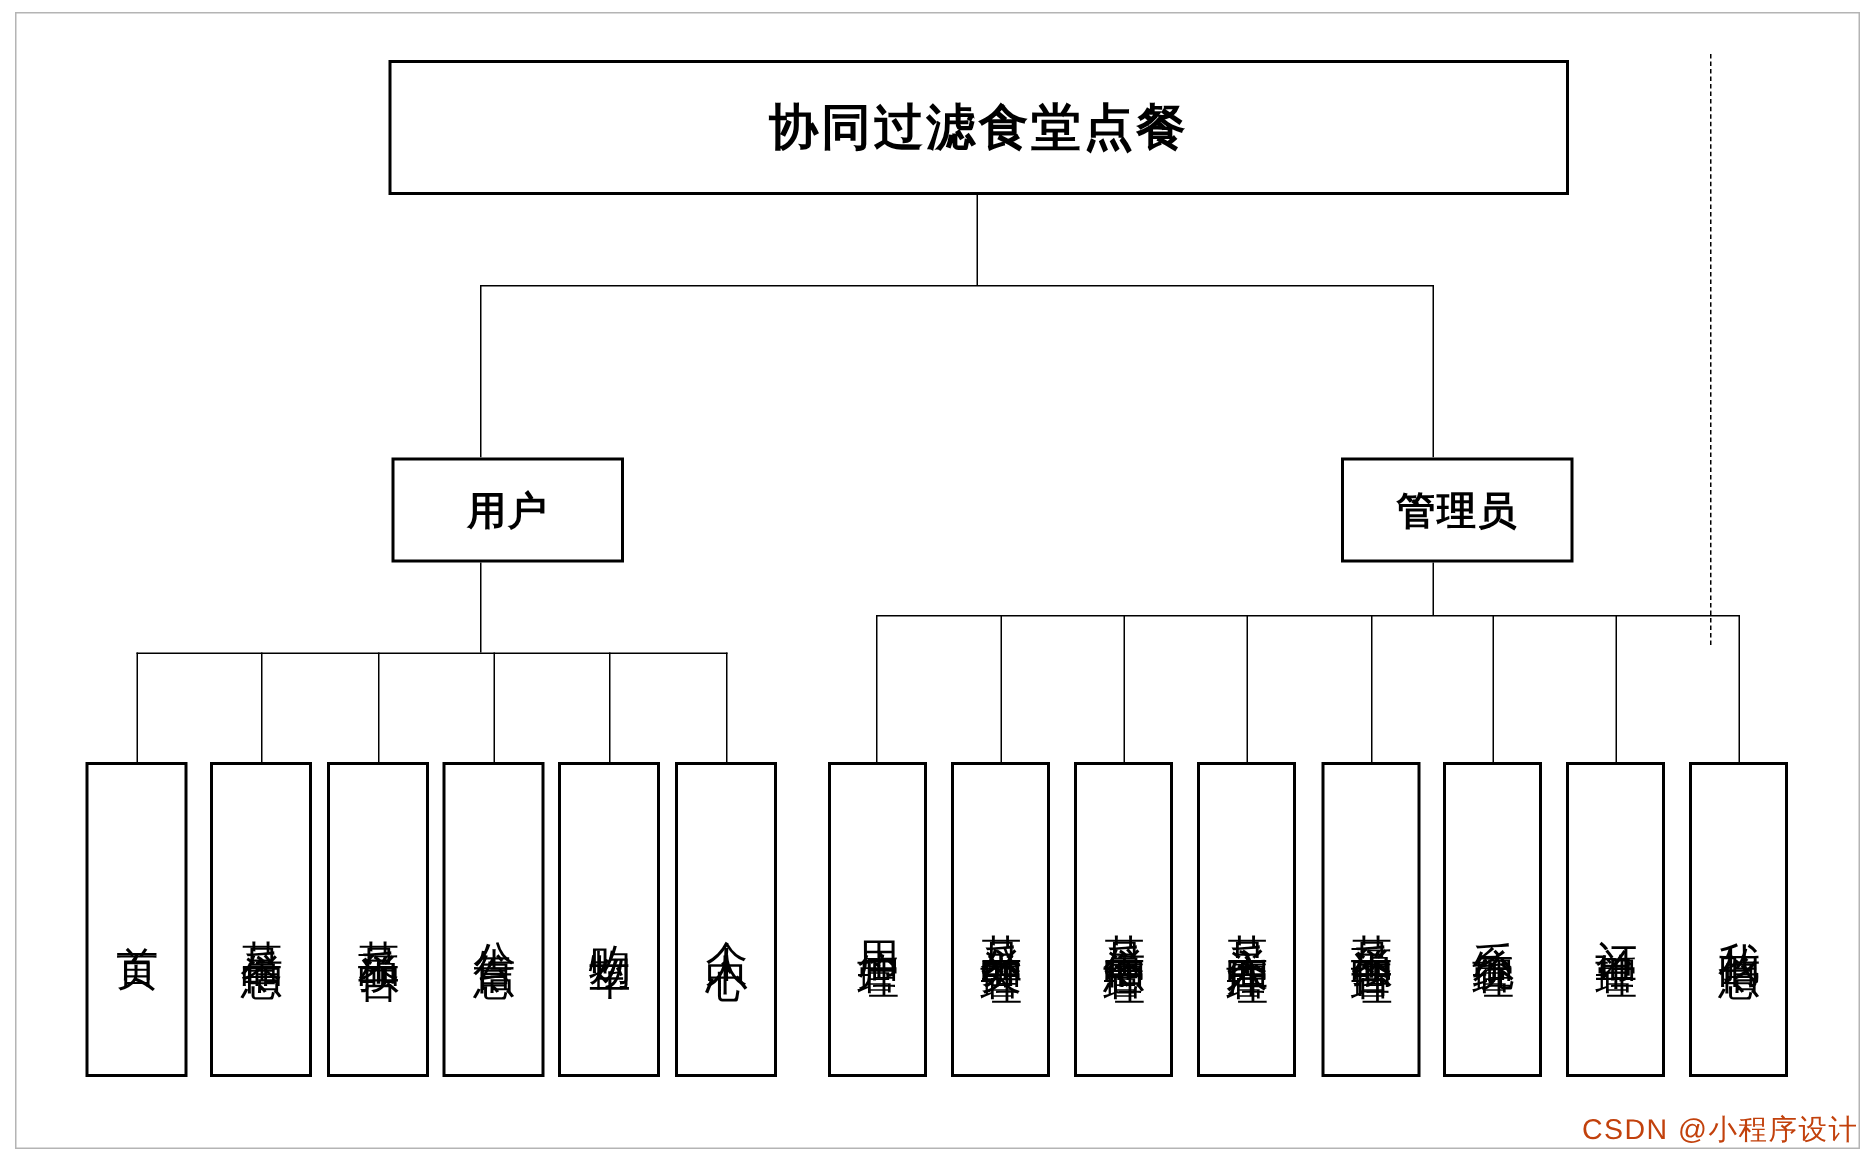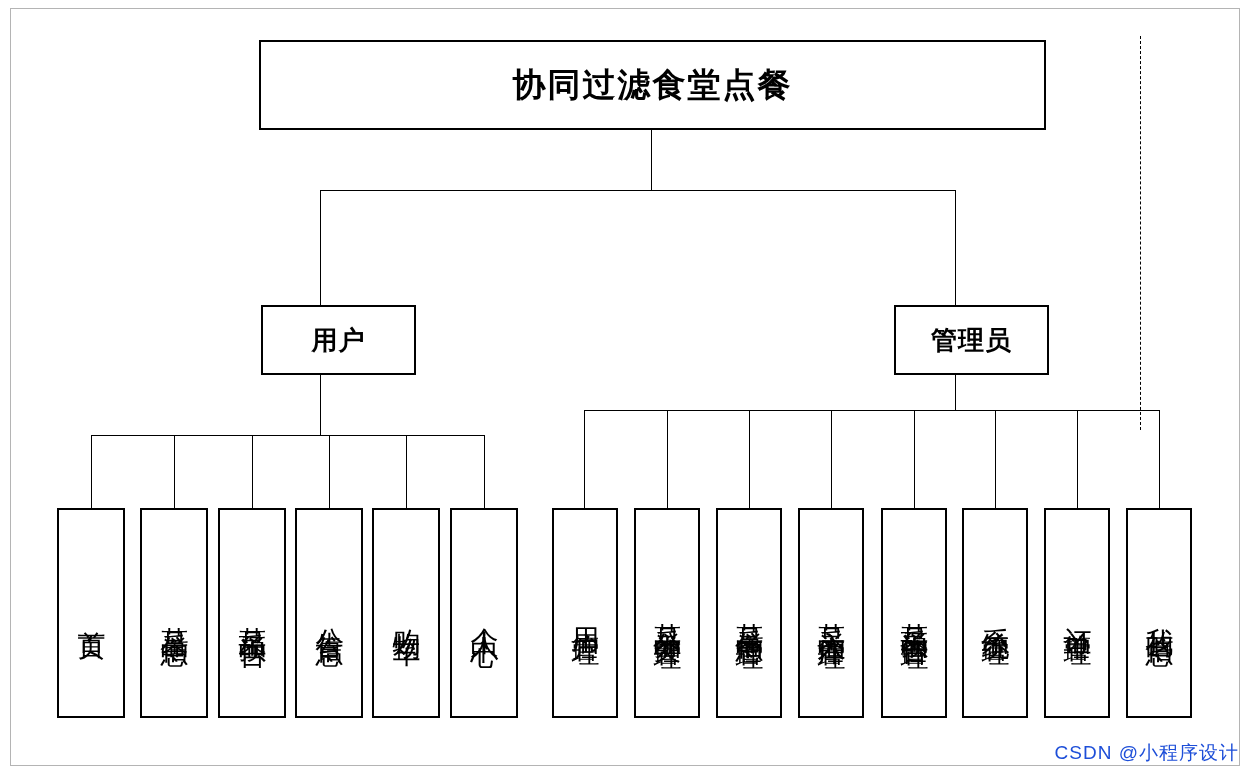--- a/index.html
+++ b/index.html
@@ -54,21 +54,21 @@
   .hline{height:1px;}
   .dashed{
     position:absolute;
     left:1140px;top:36px;height:394px;width:0;
     border-left:1px dashed #000;
   }
   .watermark{
     position:absolute;
     right:10px;bottom:8px;
     font-size:19px;
-    color:#1d4ed8;
+    color:#c2410c;
     letter-spacing:1px;
   }
 </style>
 </head>
 <body>
 
 <div class="canvas">
 
   <div class="frame"></div>
 

